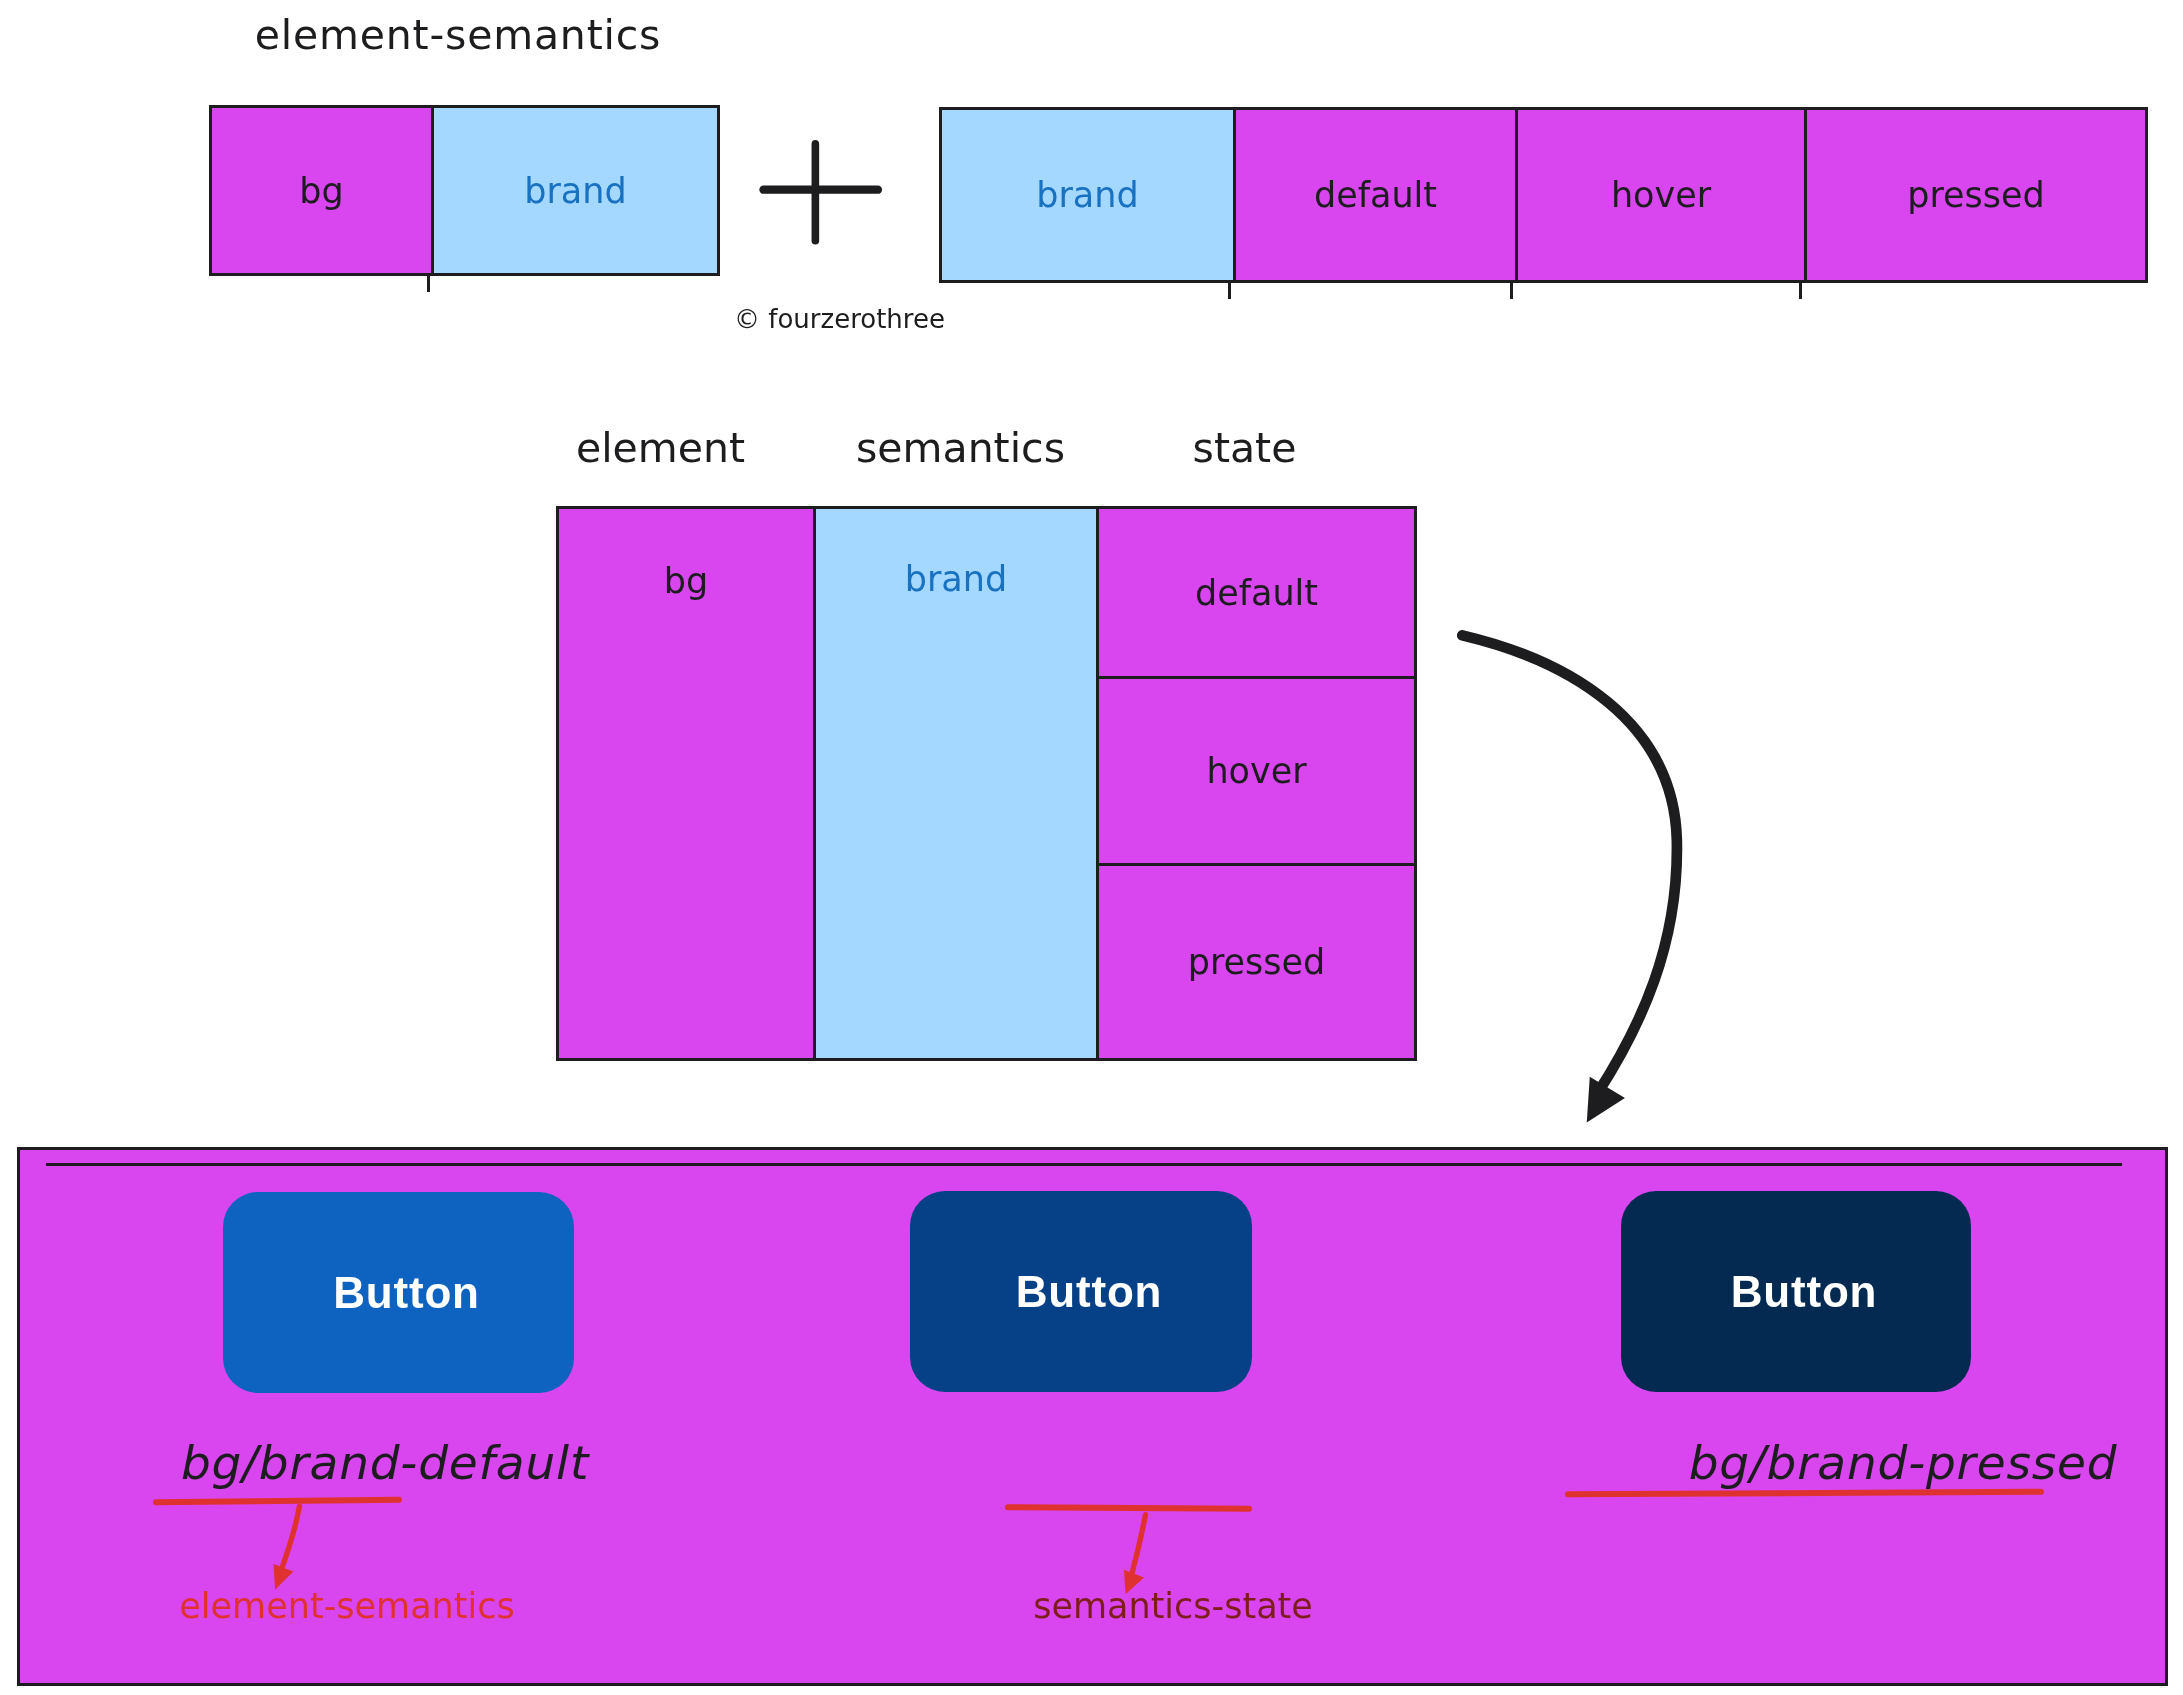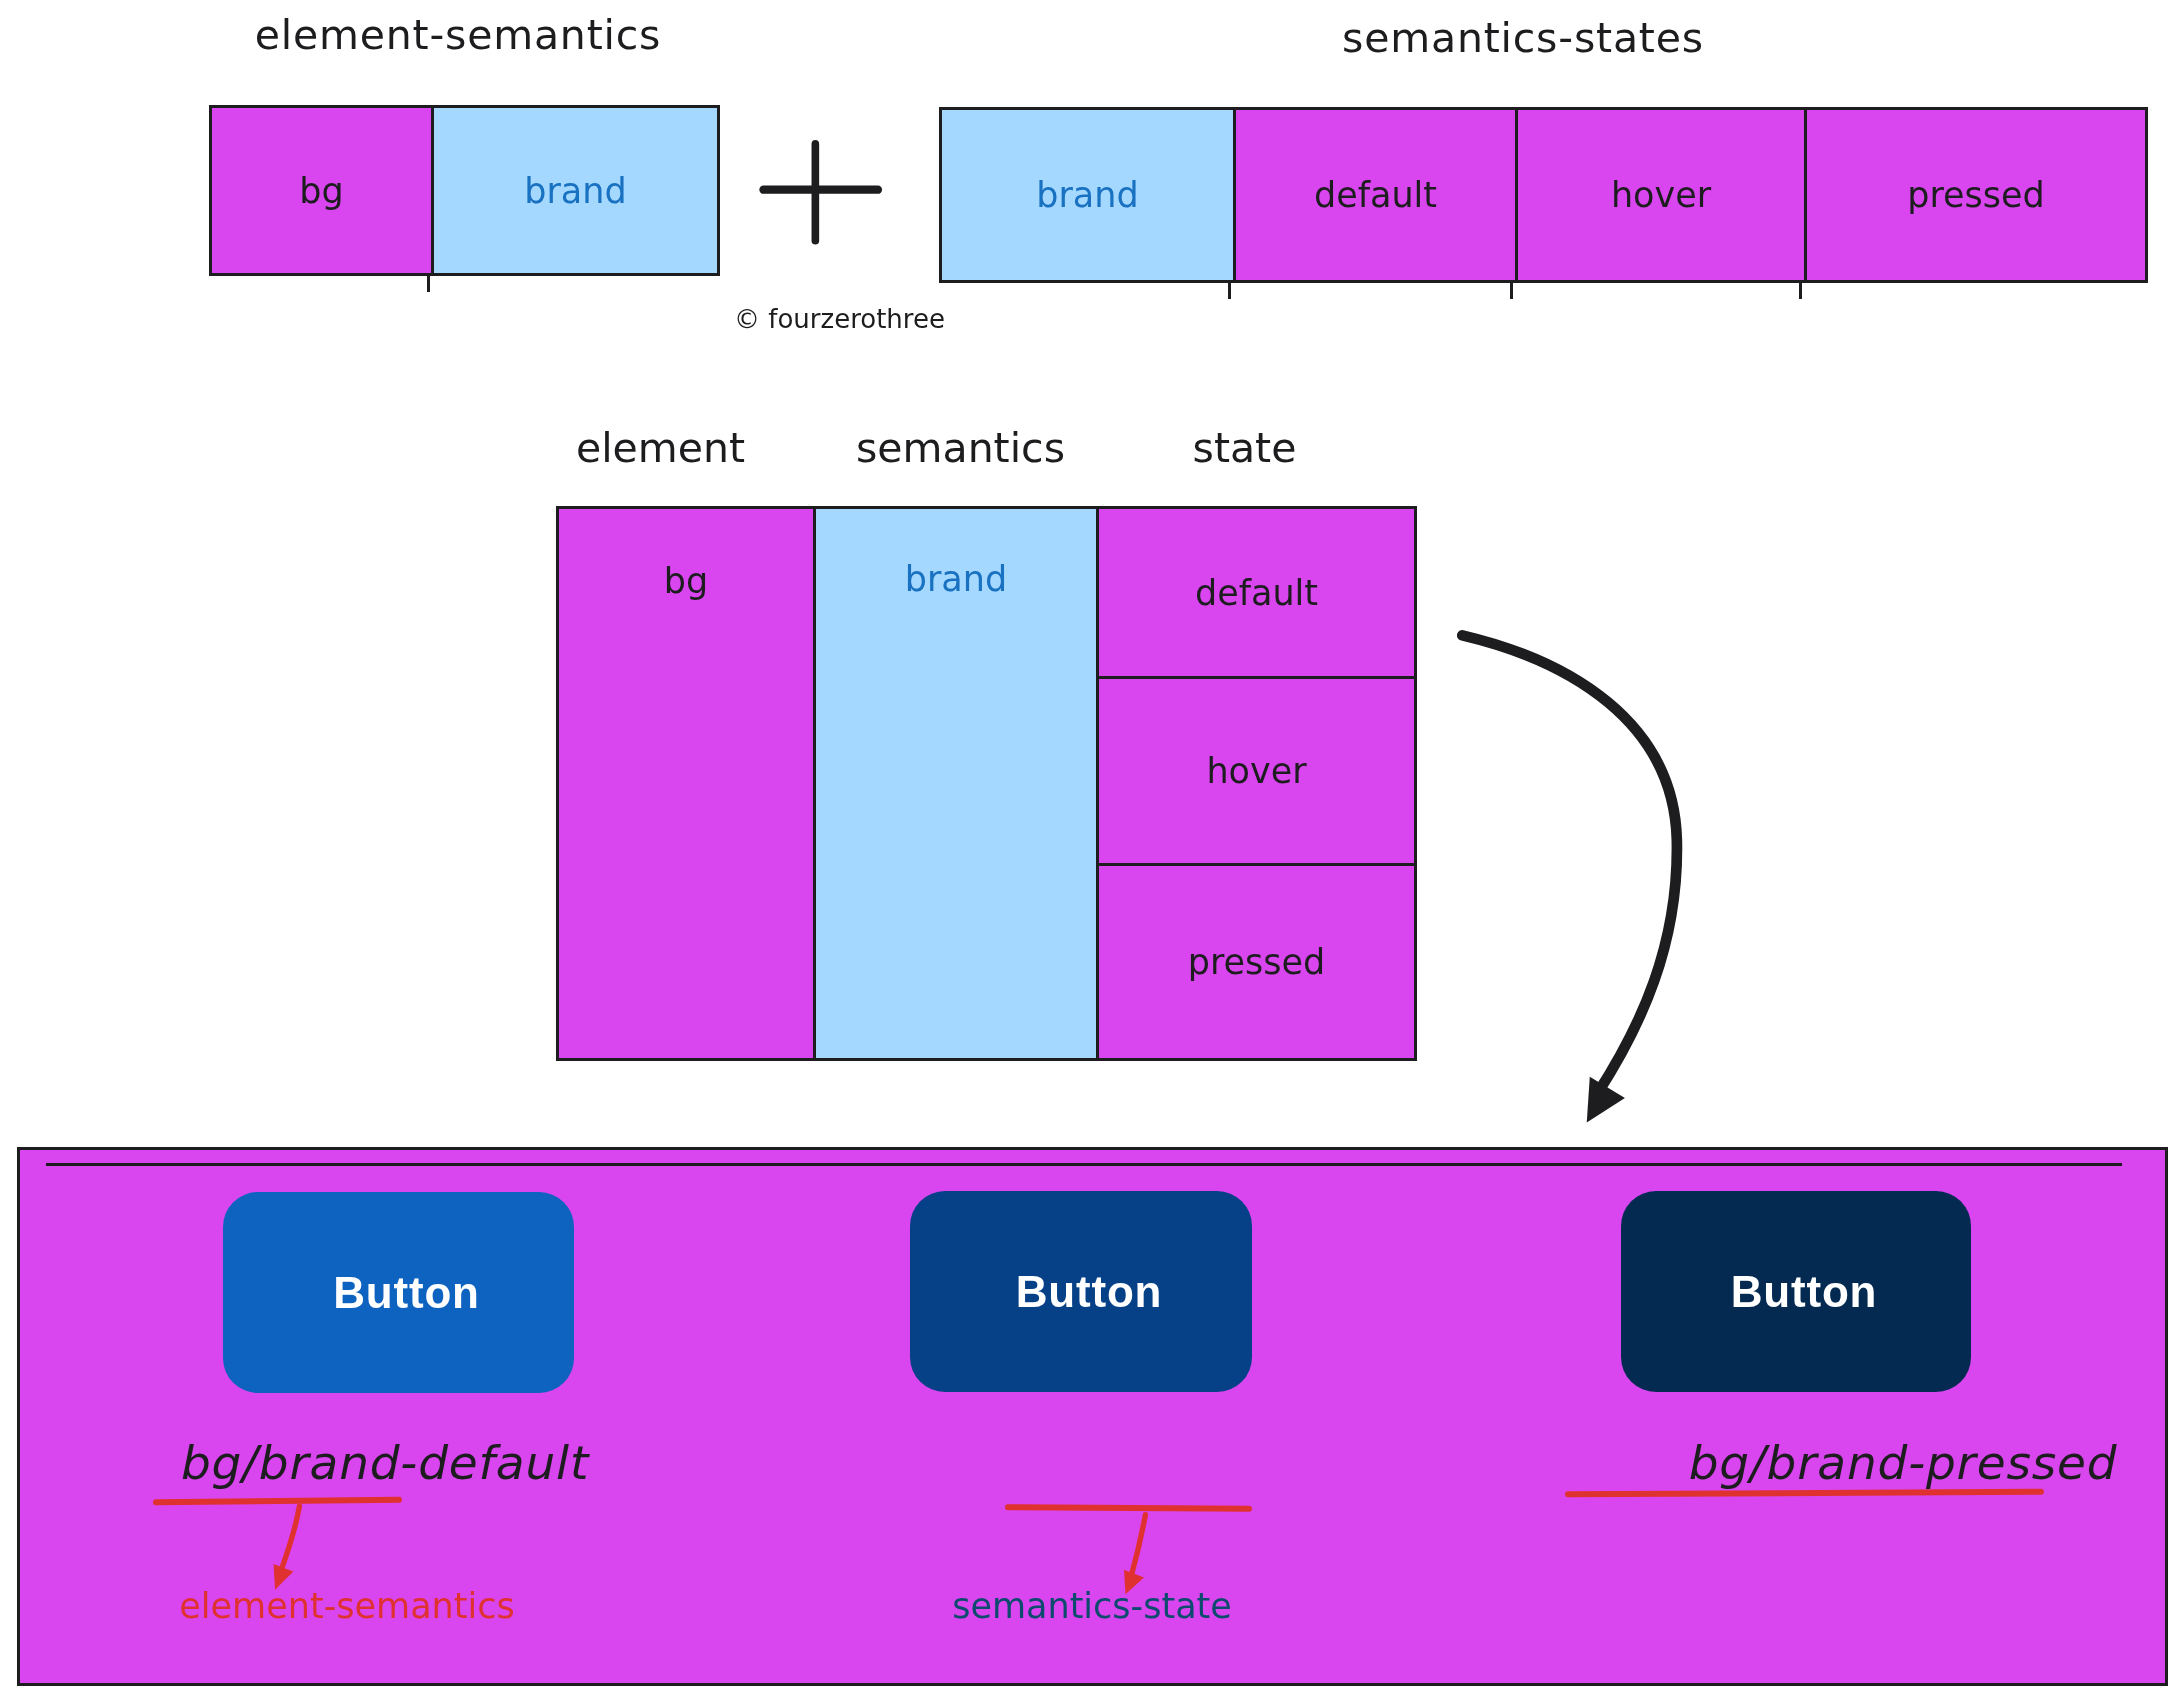--- a/index.html
+++ b/index.html
@@ -55,21 +55,20 @@
     <div class="c1 celltext">bg</div>
     <div class="c2 celltext" style="background-color: rgb(165, 216, 255); color: rgb(25, 113, 194);">brand</div>
   </div>
   <div class="abs tick" style="left:427px;top:275px;height:17px;"></div>
 
   <svg class="abs" style="left:752px;top:134px;" width="145" height="122" viewBox="0 0 190 160">
     <line x1="15" y1="73" x2="165" y2="73" stroke-width="11" stroke-linecap="round" style="stroke: rgb(29, 29, 31);"></line>
     <line x1="83" y1="13" x2="83" y2="140" stroke-width="10" stroke-linecap="round" style="stroke: rgb(29, 29, 31);"></line>
   </svg>
 
-  <div class="abs title hand" style="left:1294px;top:13.7px;width:458px;">semantics-states</div>
 
   <div class="abs sketch-border table2">
     <div class="cell celltext" style="background-color: rgb(165, 216, 255); color: rgb(25, 113, 194);">brand</div>
     <div class="cell celltext">default</div>
     <div class="cell celltext">hover</div>
     <div class="cell celltext">pressed</div>
   </div>
   <div class="abs tick" style="left:1228px;top:281px;height:18.3px;"></div>
   <div class="abs tick" style="left:1510px;top:281px;height:18.3px;"></div>
   <div class="abs tick" style="left:1799px;top:281px;height:18.3px;"></div>
@@ -110,21 +109,21 @@
   <div class="abs note hand" style="left: 118px; top: 1586px; width: 458px; color: rgb(224, 49, 49);">element-semantics</div>
 
   <div class="abs btn" style="left: 910px; top: 1191px; width: 342px; background-color: rgb(6, 64, 134);">
     <span class="btn-label">Button</span>
   </div>
   <div class="abs redline" style="left: 1005px; top: 1505px; width: 247px; transform: rotate(0.4deg); background-color: rgb(224, 49, 49);"></div>
   <svg class="abs" style="left:1101px;top:1510px;" width="69" height="92" viewBox="0 0 90 120">
     <path d="M 58 6 C 52 38, 46 62, 40 84" fill="none" stroke-width="7" stroke-linecap="round" style="stroke: rgb(224, 49, 49);"></path>
     <polygon points="32,110 56,88 30,78" style="fill: rgb(224, 49, 49);"></polygon>
   </svg>
-  <div class="abs note hand" style="left: 863px; top: 1586px; width: 458px; color: #0c4a6e;">semantics-state</div>
+  <div class="abs note hand" style="left: 944px; top: 1586px; width: 458px; color: #7f1d1d;">semantics-state</div>
 
   <div class="abs btn" style="left: 1621px; top: 1191px; width: 350px; background-color: rgb(5, 42, 82);">
     <span class="btn-label">Button</span>
   </div>
   <div class="abs token hand" style="left:1636px;top:1435px;width:534px;">bg/brand-pressed</div>
   <div class="abs redline" style="left: 1565px; top: 1490px; width: 479px; transform: rotate(-0.3deg); background-color: rgb(224, 49, 49);"></div>
 
 </div>
 
 

